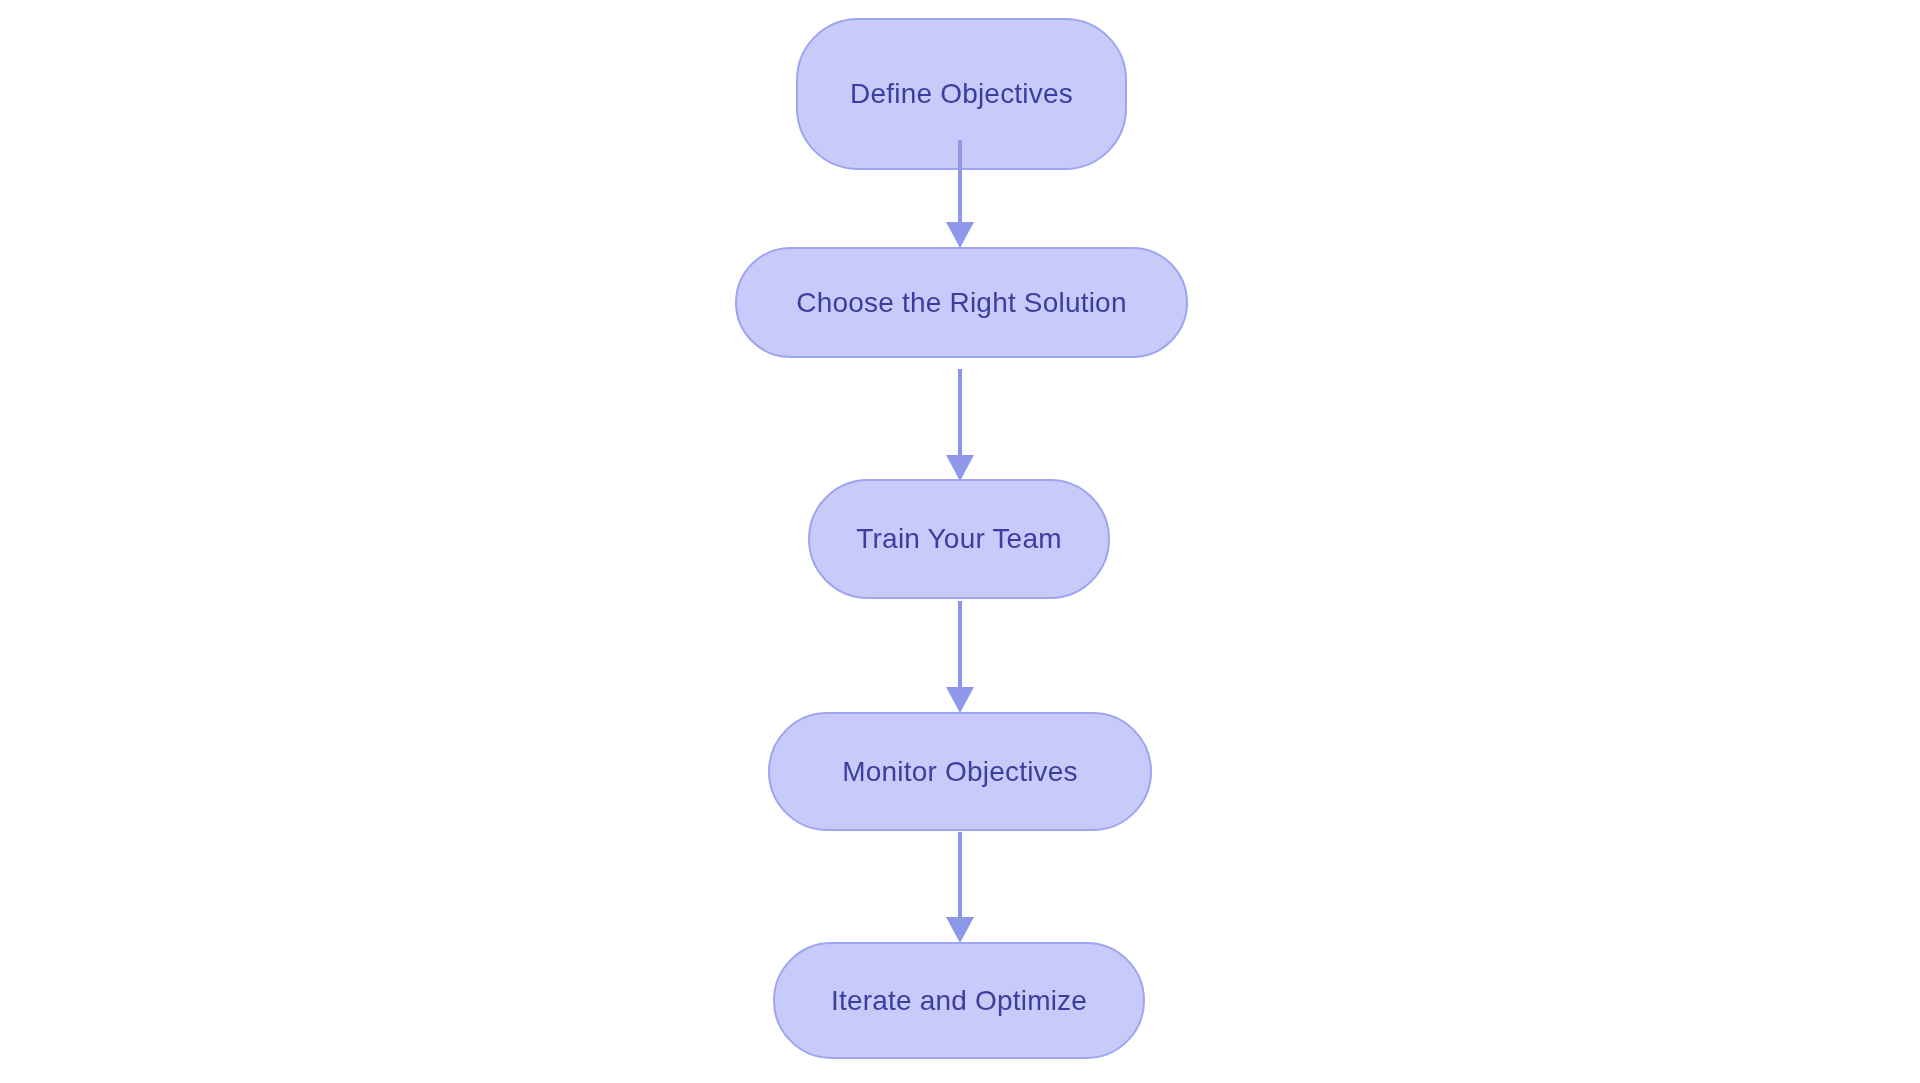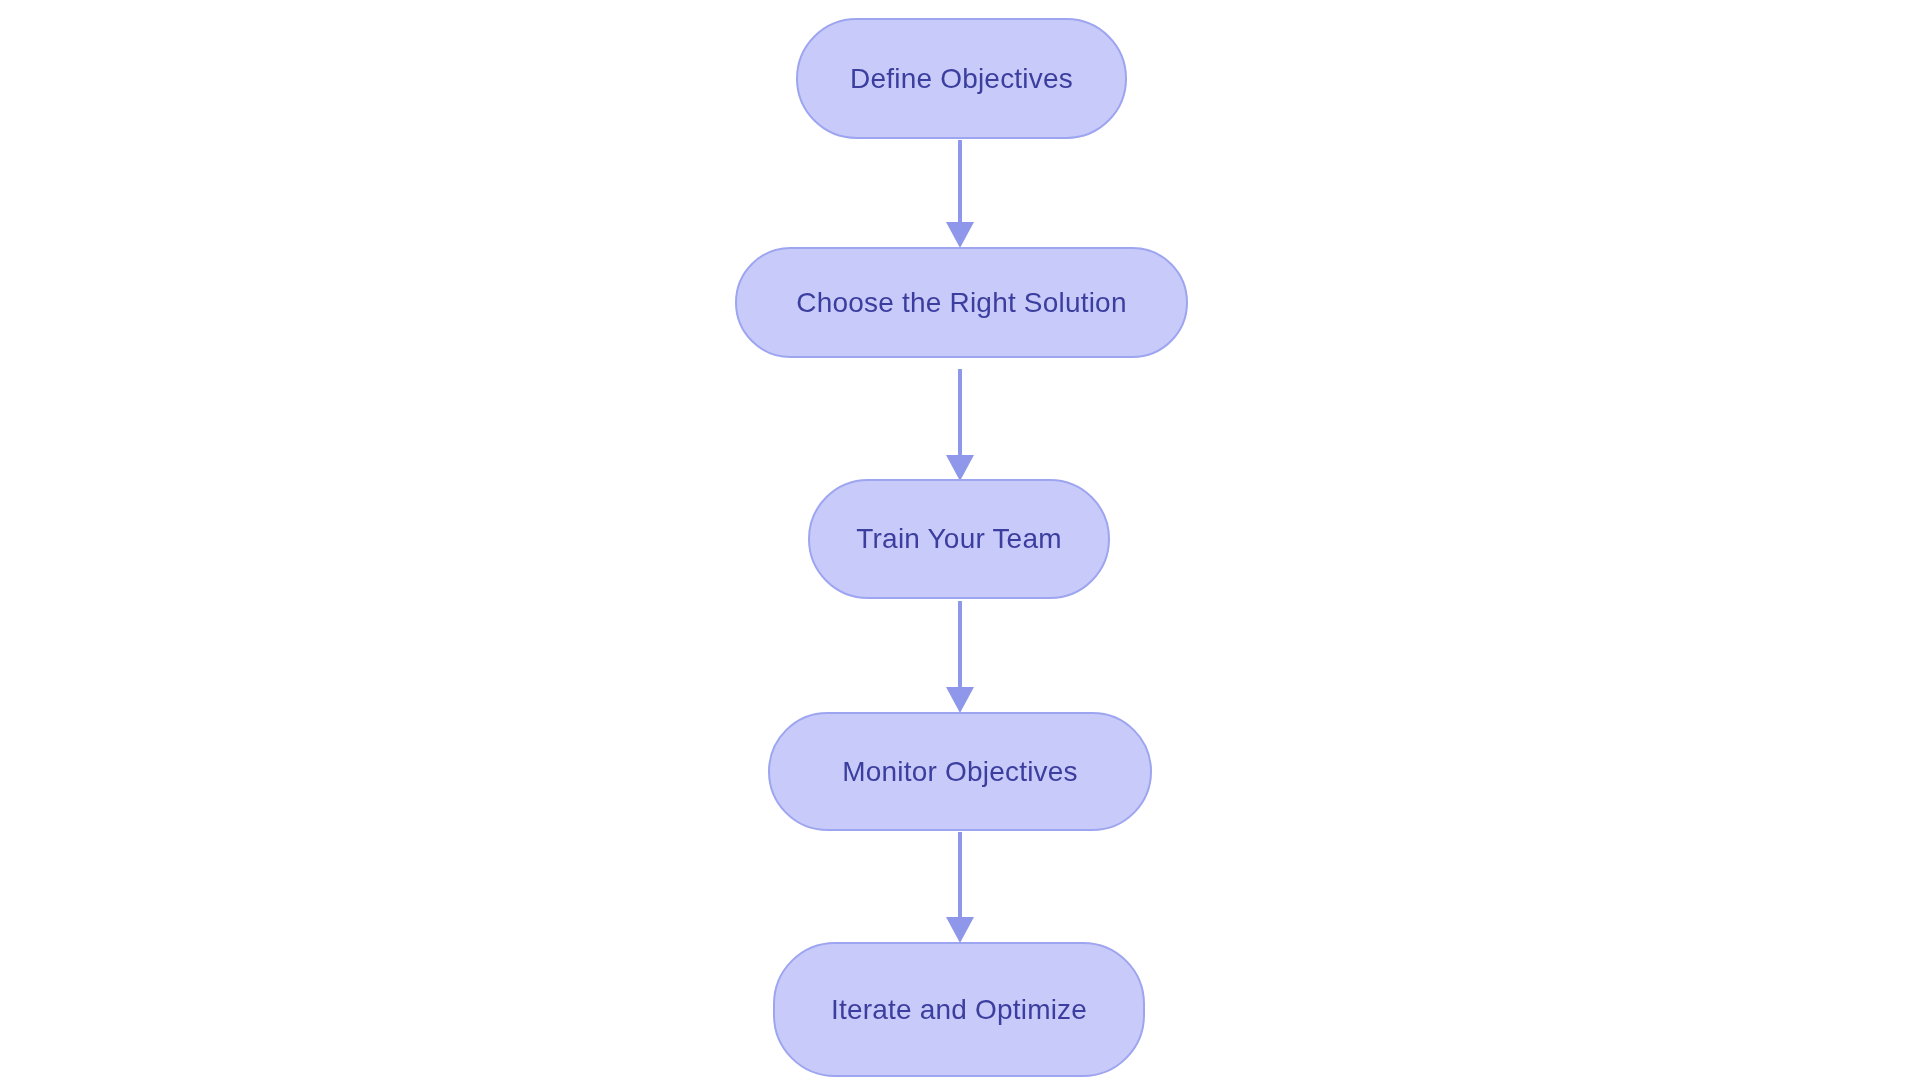--- a/index.html
+++ b/index.html
@@ -25,25 +25,25 @@
     display:flex;align-items:center;justify-content:center;
     background:var(--node-fill);
     border:2px solid var(--node-border);
     border-radius:62px;
     color:var(--node-text);
     font-size:28px;
     letter-spacing:0.2px;
     text-align:center;
     white-space:nowrap;
   }
-  .node-1{left:796px;top:18px;width:331px;height:121px;}
+  .node-1{left:796px;top:18px;width:331px;height:152px;}
   .node-2{left:735px;top:247px;width:453px;height:111px;}
   .node-3{left:808px;top:479px;width:302px;height:120px;}
   .node-4{left:768px;top:712px;width:384px;height:119px;}
-  .node-5{left:773px;top:942px;width:372px;height:135px;}
+  .node-5{left:773px;top:942px;width:372px;height:117px;}
 
   .arrow{position:absolute;left:944px;width:32px;}
   .arrow .shaft{
     position:absolute;left:14px;top:0;
     width:4px;height:calc(100% - 24px);
     background:var(--arrow);
   }
   .arrow .head{
     position:absolute;left:2px;bottom:0;
     width:0;height:0;

